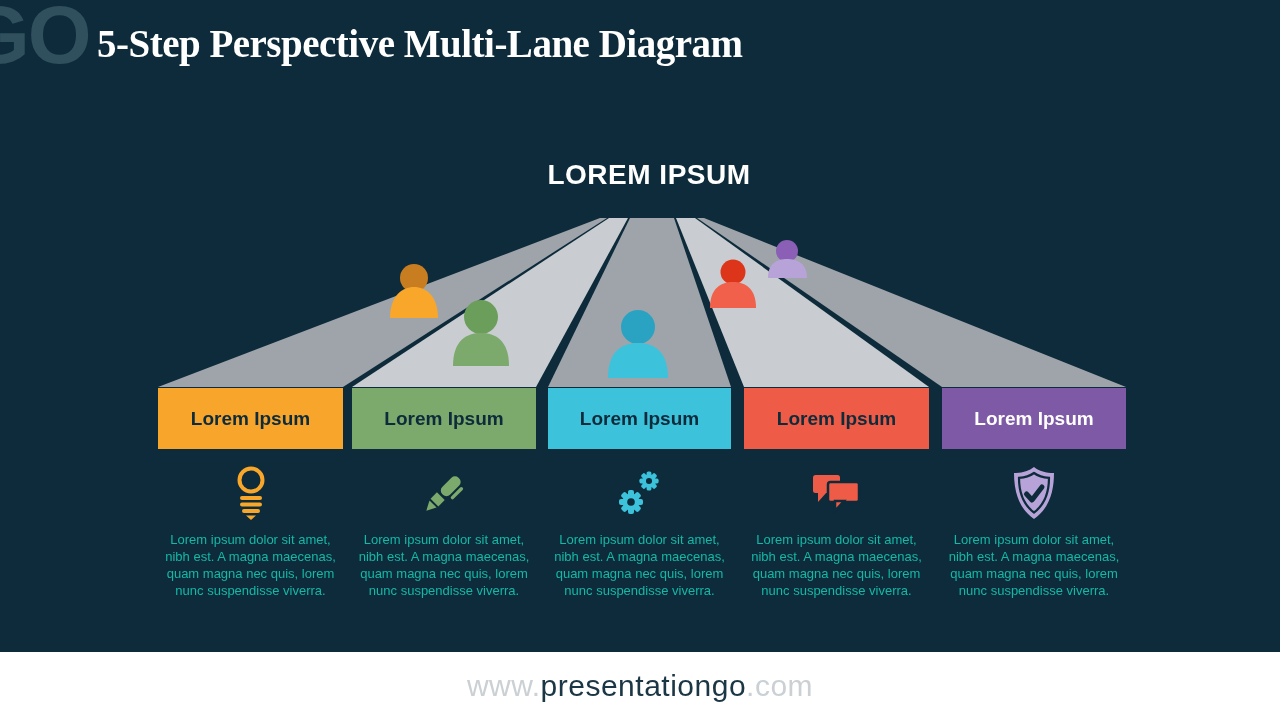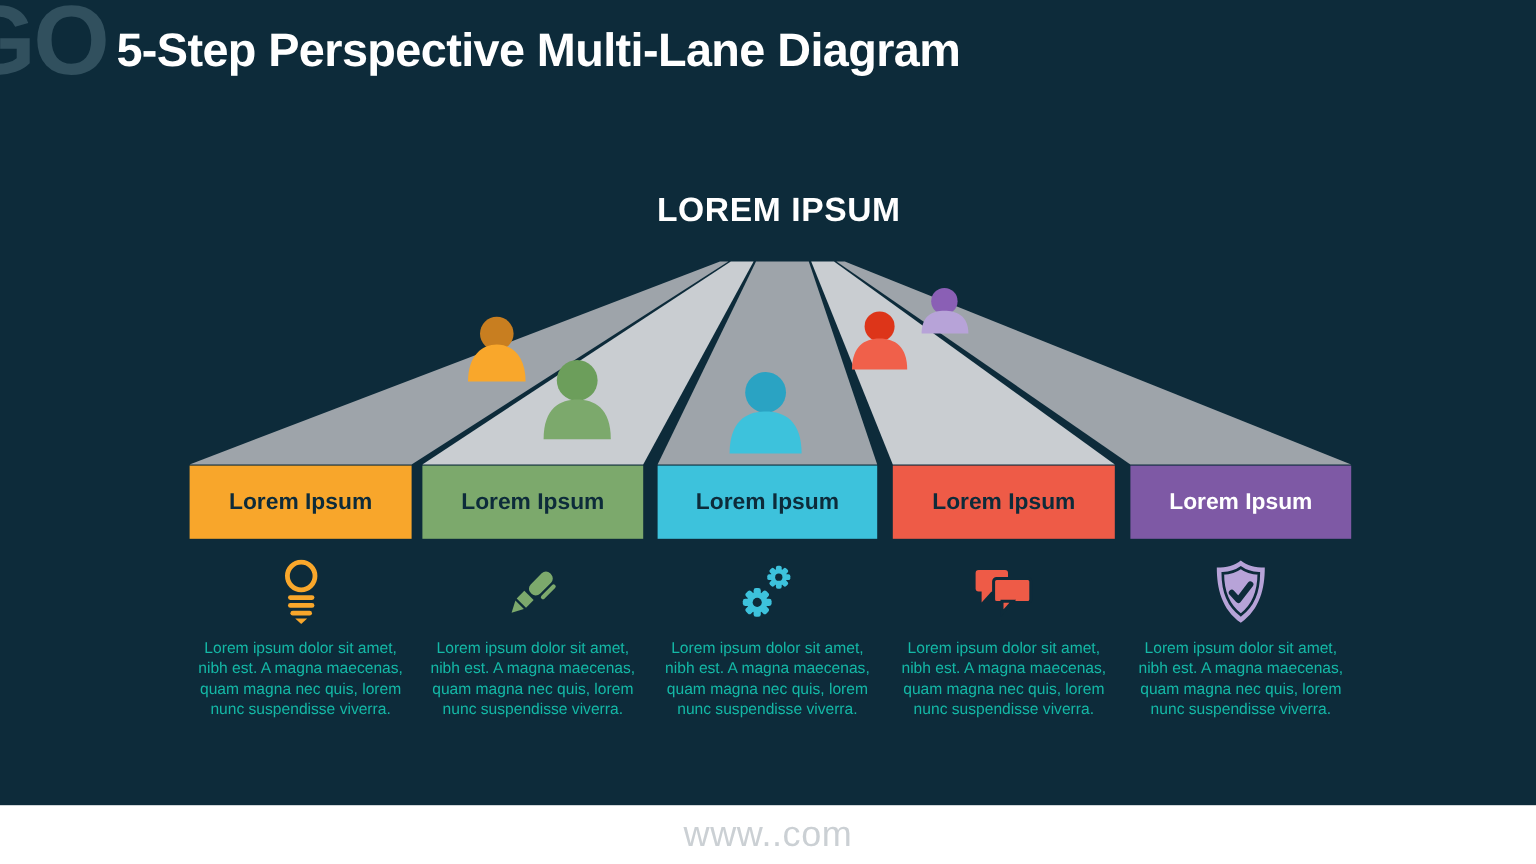--- a/index.html
+++ b/index.html
@@ -10,21 +10,21 @@
     font-family:"Liberation Sans", sans-serif;
   }
   .watermark {
     position:absolute; left:-34px; top:-12px;
     font-size:82px; font-weight:bold; letter-spacing:-2px;
     color:#31505E; user-select:none;
   }
   .title {
     position:absolute; left:97px; top:21px;
     font-size:39px; font-weight:bold; color:#FFFFFF;
-    letter-spacing:-0.5px; white-space:nowrap;
+    letter-spacing:-0.5px; white-space:nowrap;font-family:Liberation Serif, serif;
   }
   .heading {
     position:absolute; left:449px; top:159px; width:400px;
     text-align:center; font-size:28px; font-weight:bold;
     color:#FFFFFF; letter-spacing:0.5px;
   }
   .lanes-svg { position:absolute; left:0; top:0; width:1280px; height:720px; }
   .col { position:absolute; top:388px; height:230px; }
   .step-box {
     height:61px; display:flex; align-items:center; justify-content:center;
@@ -33,21 +33,21 @@
   .icon-wrap {
     margin-top:17px; height:54px;
     display:flex; align-items:center; justify-content:center;
   }
   .desc {
     margin:11px 0 0 0; padding:0 2px;
     font-size:13px; line-height:17px; text-align:center;
     color:#14b8a6;
   }
   .footer {
-    position:absolute; left:0; right:0; bottom:0; height:49px;
+    position:absolute; left:0; right:0; bottom:0; height:68px;
     background:#FFFFFF; display:flex; align-items:center; justify-content:center;
     font-size:30px; letter-spacing:0.5px;
   }
   .footer .dim { color:#CBD0D4; }
   .footer .brand { color:#1B3644; }
   .bgfill { fill:var(--bg); }
 </style>
 </head>
 <body>
 
@@ -173,16 +173,17 @@
         <path d="M22,1 C27,5 34,7 42,7 C42,24 38,42 22,53 C6,42 2,24 2,7 C10,7 17,5 22,1 Z" fill="currentColor"></path>
         <path d="M22,7 C26,10 31,11.5 37,11.8 C37,24 33.5,38 22,46.5 C10.5,38 7,24 7,11.8 C13,11.5 18,10 22,7 Z" fill="none" stroke="var(--bg)" stroke-width="2.2"></path>
         <path d="M14.5,28 L20,34 L30,21" fill="none" stroke="var(--bg)" stroke-width="5" stroke-linecap="round" stroke-linejoin="round"></path>
       </svg>
     </div>
     <p class="desc">Lorem ipsum dolor sit amet, nibh est. A magna maecenas, quam magna nec quis, lorem nunc suspendisse viverra.</p>
   </div>
 
   <div class="footer">
     <span class="dim">www.</span>
+      <span class="brand">presentationgo</span>
       <span class="dim">.com</span>
   </div>
 
 </div>
 
 </body></html>

